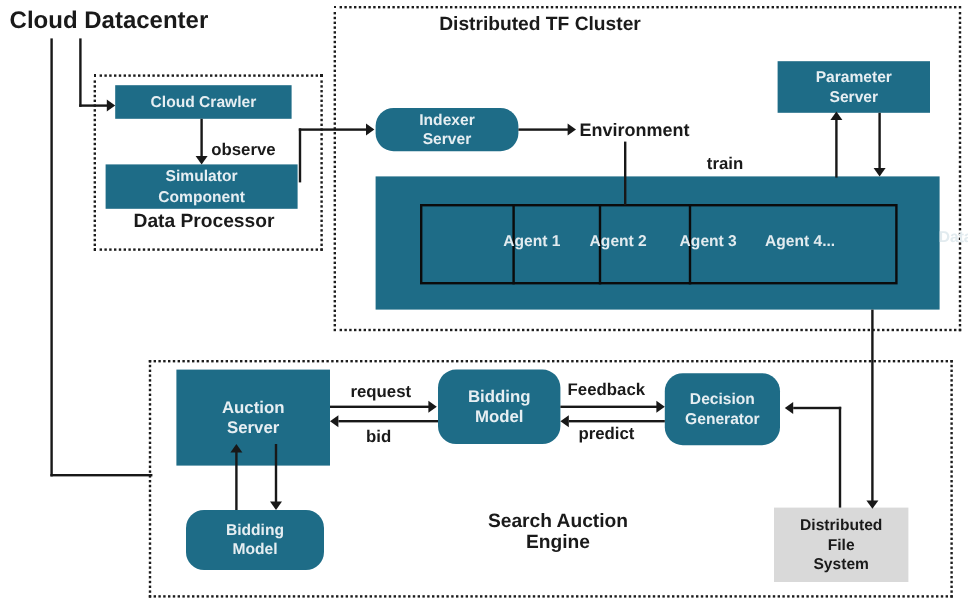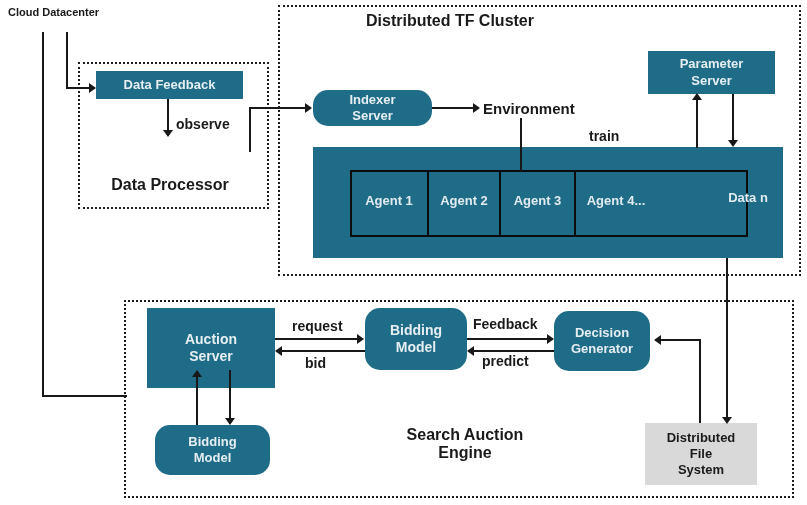--- a/index.html
+++ b/index.html
@@ -19,48 +19,50 @@
   .lbl{position:absolute;font-weight:600;white-space:pre-line;}
   .lbl.small{font-size:14px;}
   .lbl.big{font-size:16px;}
   .center{text-align:center;}
   .ln{position:absolute;background:#181818;}
   .arr{position:absolute;width:0;height:0;border:5px solid transparent;}
   .arr.r{border-left:7px solid #181818;border-right:0;}
   .arr.l{border-right:7px solid #181818;border-left:0;}
   .arr.u{border-bottom:7px solid #181818;border-top:0;}
   .arr.d{border-top:7px solid #181818;border-bottom:0;}
-  .agent-lbl{position:absolute;color:#e2ebef;font-weight:600;font-size:13px;text-align:center;}
+  .agent-lbl{position:absolute;color:#e2ebef;font-weight:600;font-size:13px;text-align:right;padding-left:39px;}
   .inner-rect{position:absolute;border:2px solid #0b0b0b;box-sizing:border-box;background:transparent;}
   .divider{position:absolute;background:#0b0b0b;}
 </style>
 </head>
 <body>
 
 <div id="stage">
 
   <div class="group" style="left:78px;top:62px;width:187px;height:143px;"></div>
   <div class="group" style="left:278px;top:5px;width:519px;height:267px;"></div>
   <div class="group" style="left:124px;top:300px;width:666px;height:194px;"></div>
 
-  <div class="lbl" style="left:8px;top:6px;font-size:11px;">Cloud Datacenter</div>
+  <div class="lbl" style="left:8px;top:6px;font-size:20px;">Cloud Datacenter</div>
   <div class="lbl big center" style="left:330px;top:12px;width:240px;">Distributed TF Cluster</div>
   <div class="lbl big center" style="left:95px;top:176px;width:150px;">Data Processor</div>
   <div class="lbl big center" style="left:385px;top:426px;width:160px;">Search Auction
 Engine</div>
 
   <div class="lbl small" style="left:176px;top:116px;">observe</div>
   <div class="lbl" style="left:483px;top:100px;font-size:15px;">Environment</div>
   <div class="lbl small" style="left:589px;top:128px;">train</div>
   <div class="lbl small" style="left:292px;top:318px;">request</div>
   <div class="lbl small" style="left:305px;top:355px;">bid</div>
   <div class="lbl small" style="left:473px;top:316px;">Feedback</div>
   <div class="lbl small" style="left:482px;top:353px;">predict</div>
 
-  <div class="node teal" style="left:96px;top:71px;width:147px;height:28px;">Data Feedback</div>
+  <div class="node teal" style="left:96px;top:71px;width:147px;height:28px;">Cloud Crawler</div>
+  <div class="node teal" style="left:88px;top:137px;width:160px;height:37px;">Simulator
+Component</div>
   <div class="node teal rounded" style="left:313px;top:90px;width:119px;height:36px;">Indexer
 Server</div>
   <div class="node teal" style="left:648px;top:51px;width:127px;height:43px;">Parameter
 Server</div>
 
   <div class="node teal" style="left:313px;top:147px;width:470px;height:111px;"></div>
   <div class="inner-rect" style="left:350px;top:170px;width:398px;height:67px;"></div>
   <div class="divider" style="left:427px;top:170px;width:2px;height:67px;"></div>
   <div class="divider" style="left:499px;top:170px;width:2px;height:67px;"></div>
   <div class="divider" style="left:574px;top:170px;width:2px;height:67px;"></div>

